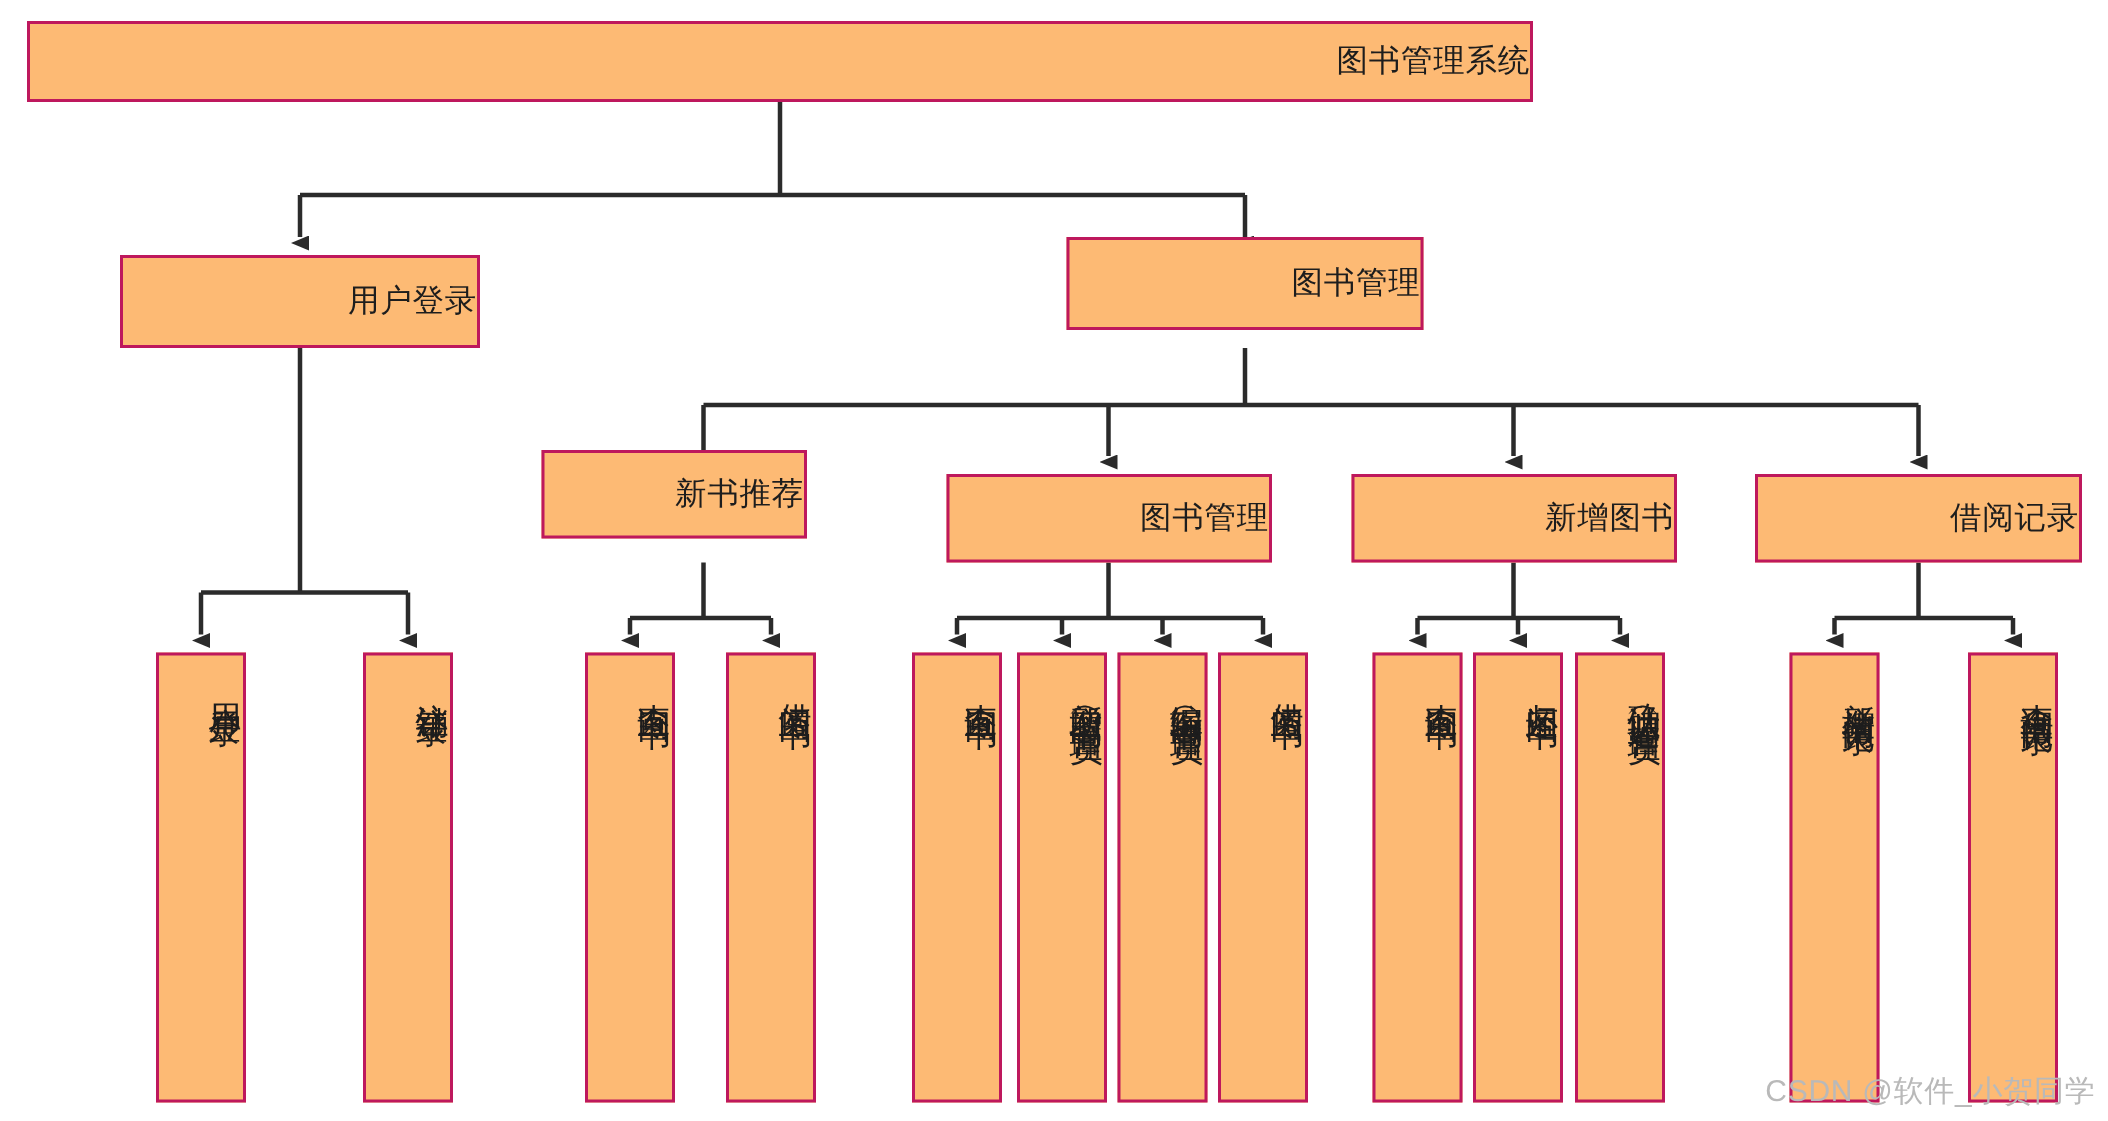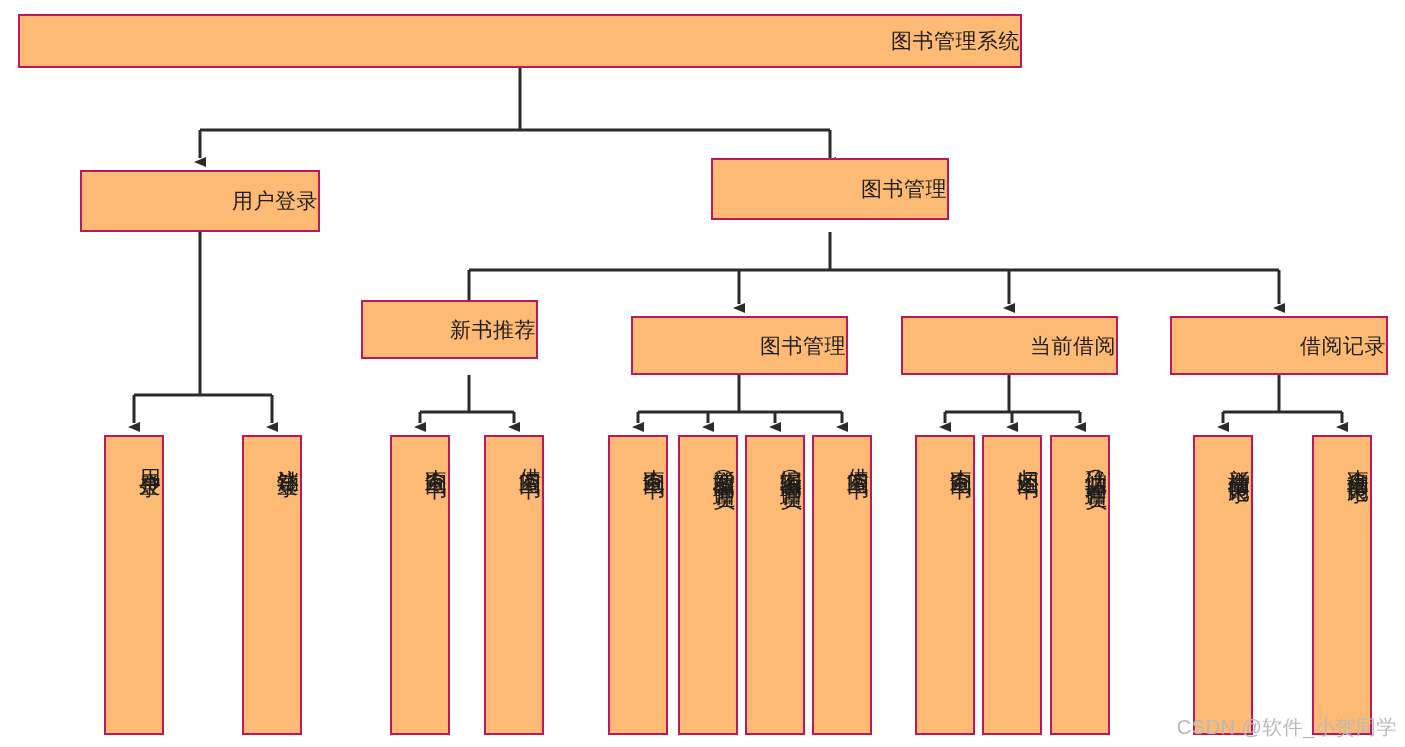--- a/index.html
+++ b/index.html
@@ -125,21 +125,21 @@
       <div class="node horizontal" style="left: 711px; top: 158px; width: 238px; height: 62px; padding-left: 16px;">
         <span class="node-label">图书管理</span>
       </div>
       <div class="node horizontal" style="left: 361px; top: 300px; width: 177px; height: 59px;">
         <span class="node-label">新书推荐</span>
       </div>
       <div class="node horizontal" style="left: 631px; top: 316px; width: 217px; height: 59px;">
         <span class="node-label">图书管理</span>
       </div>
       <div class="node horizontal" style="left: 901px; top: 316px; width: 217px; height: 59px;">
-        <span class="node-label">当前借阅</span>
+        <span class="node-label">新增图书</span>
       </div>
       <div class="node horizontal" style="left: 1170px; top: 316px; width: 218px; height: 59px; padding-left: 36px;">
         <span class="node-label">借阅记录</span>
       </div>
       <div class="node vertical" style="left: 104px; top: 435px; width: 60px; height: 300px;">
         <span class="node-label">用户登录</span>
       </div>
       <div class="node vertical" style="left: 242px; top: 435px; width: 60px; height: 300px;">
         <span class="node-label">注销登录</span>
       </div>

